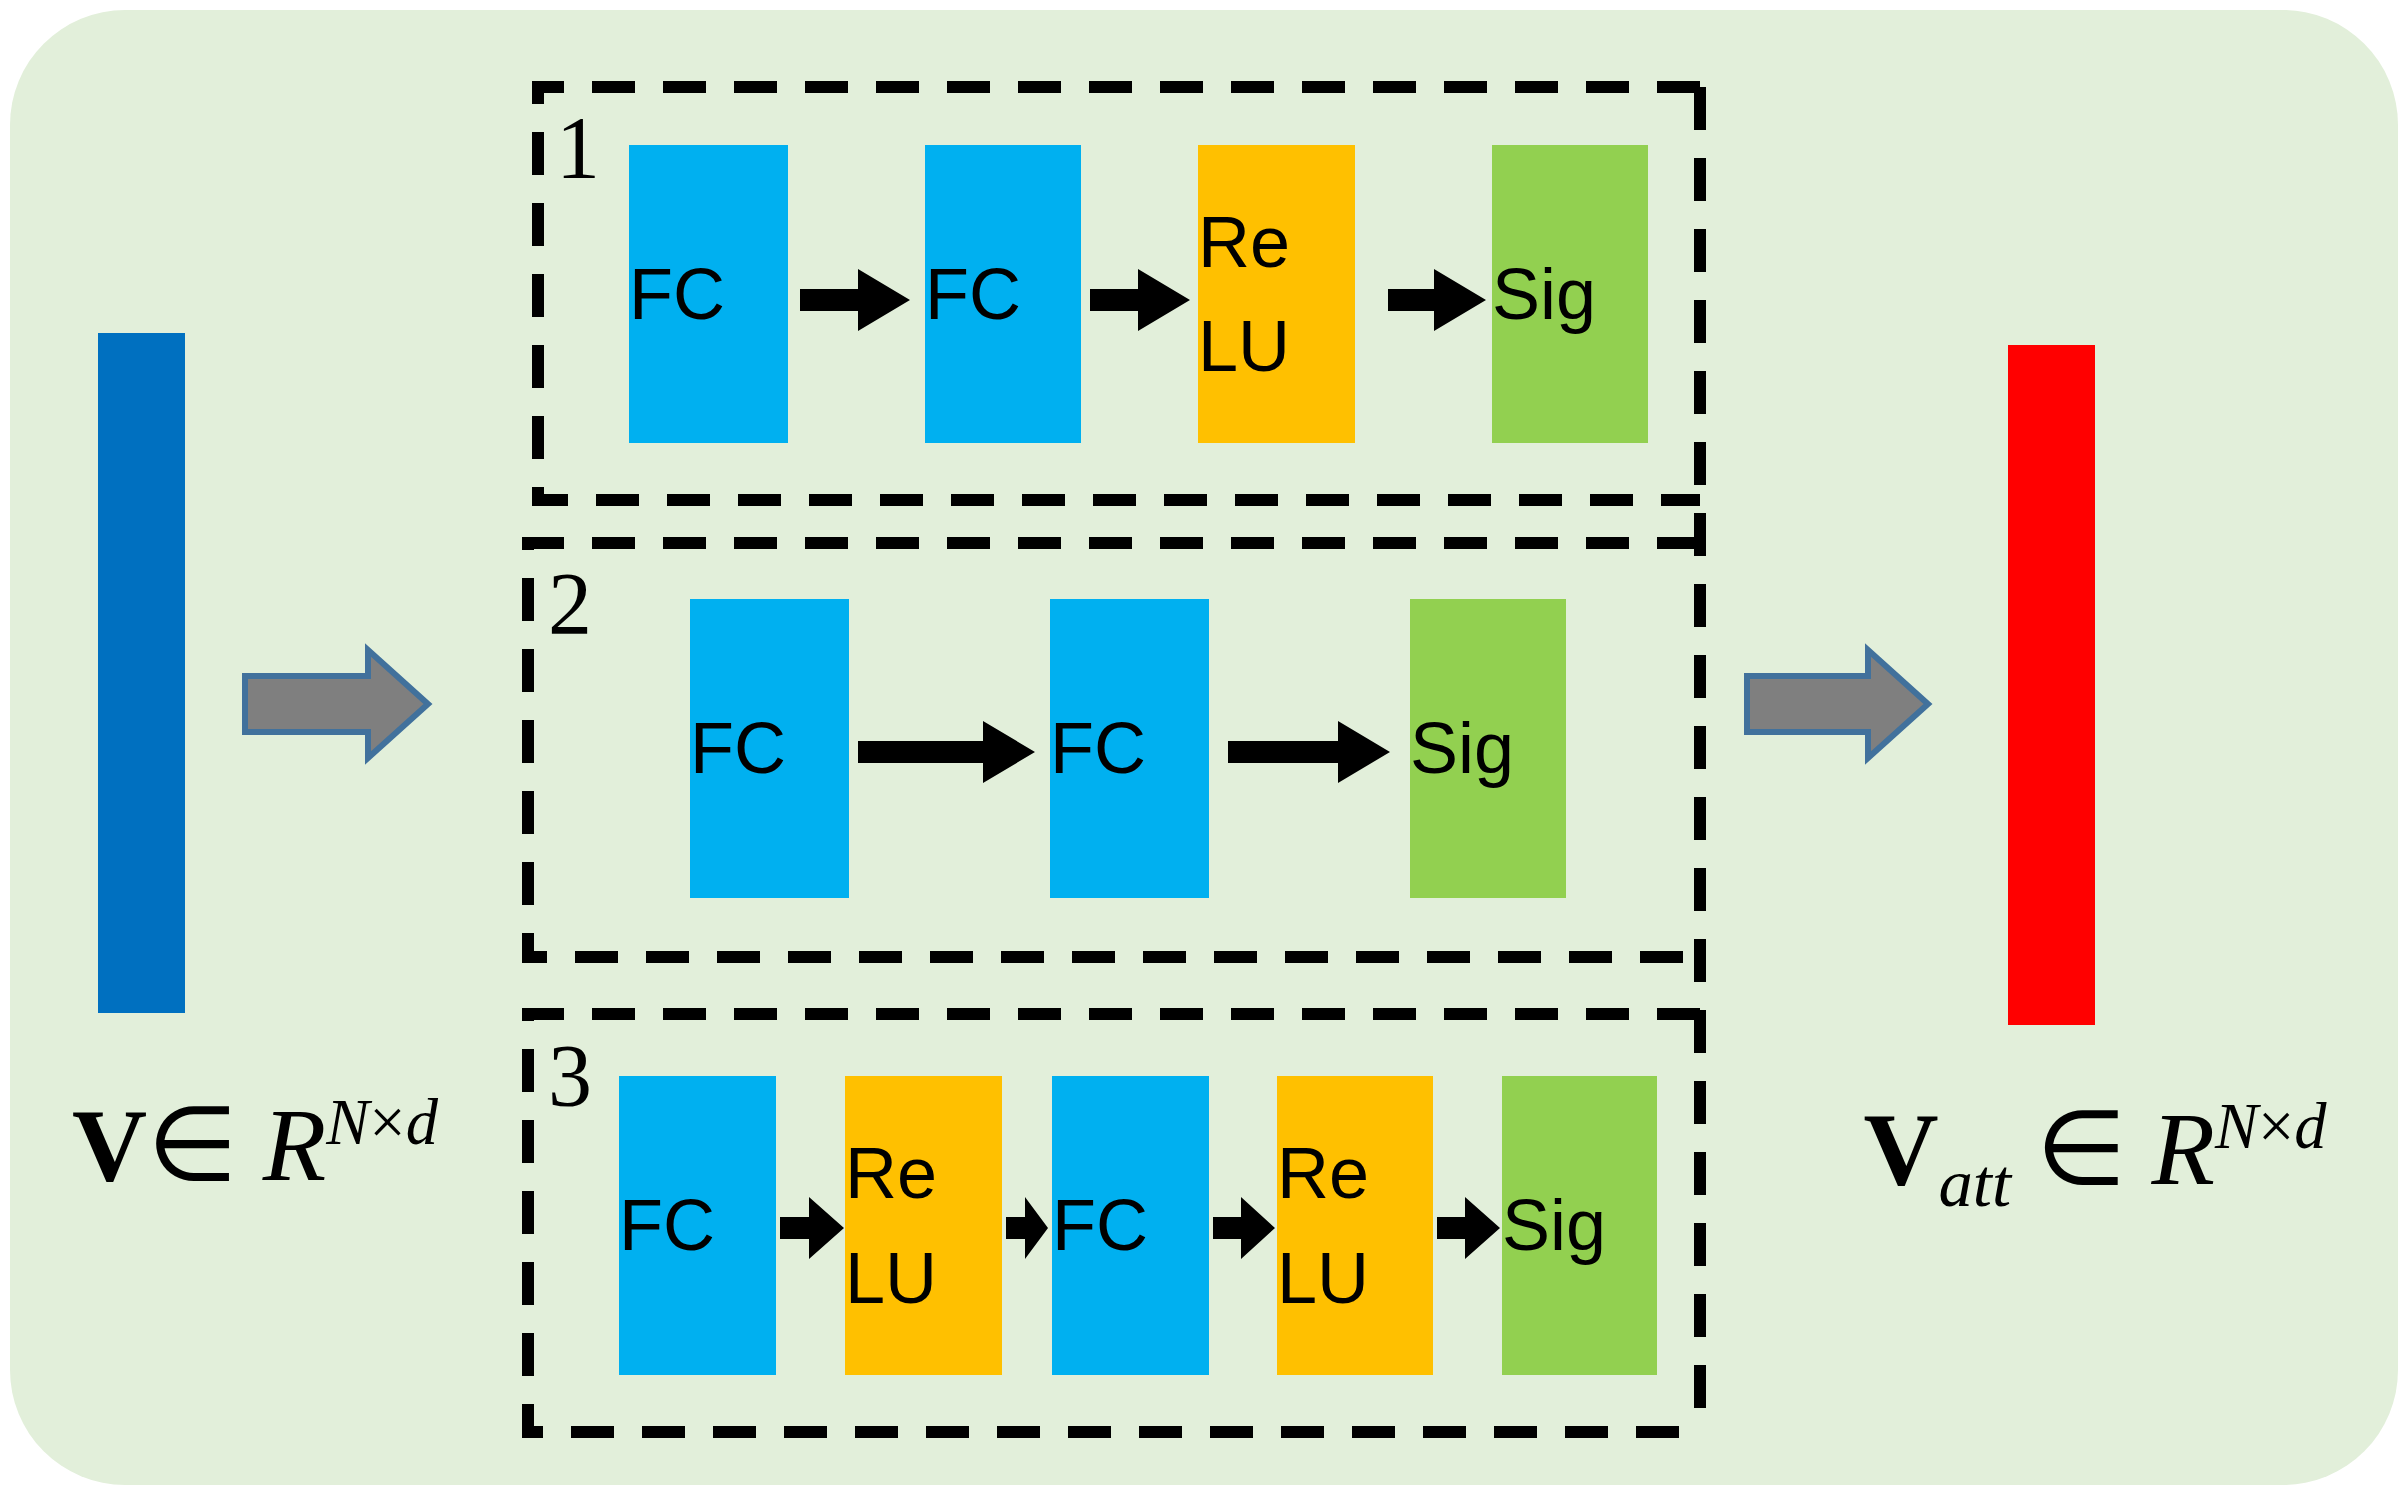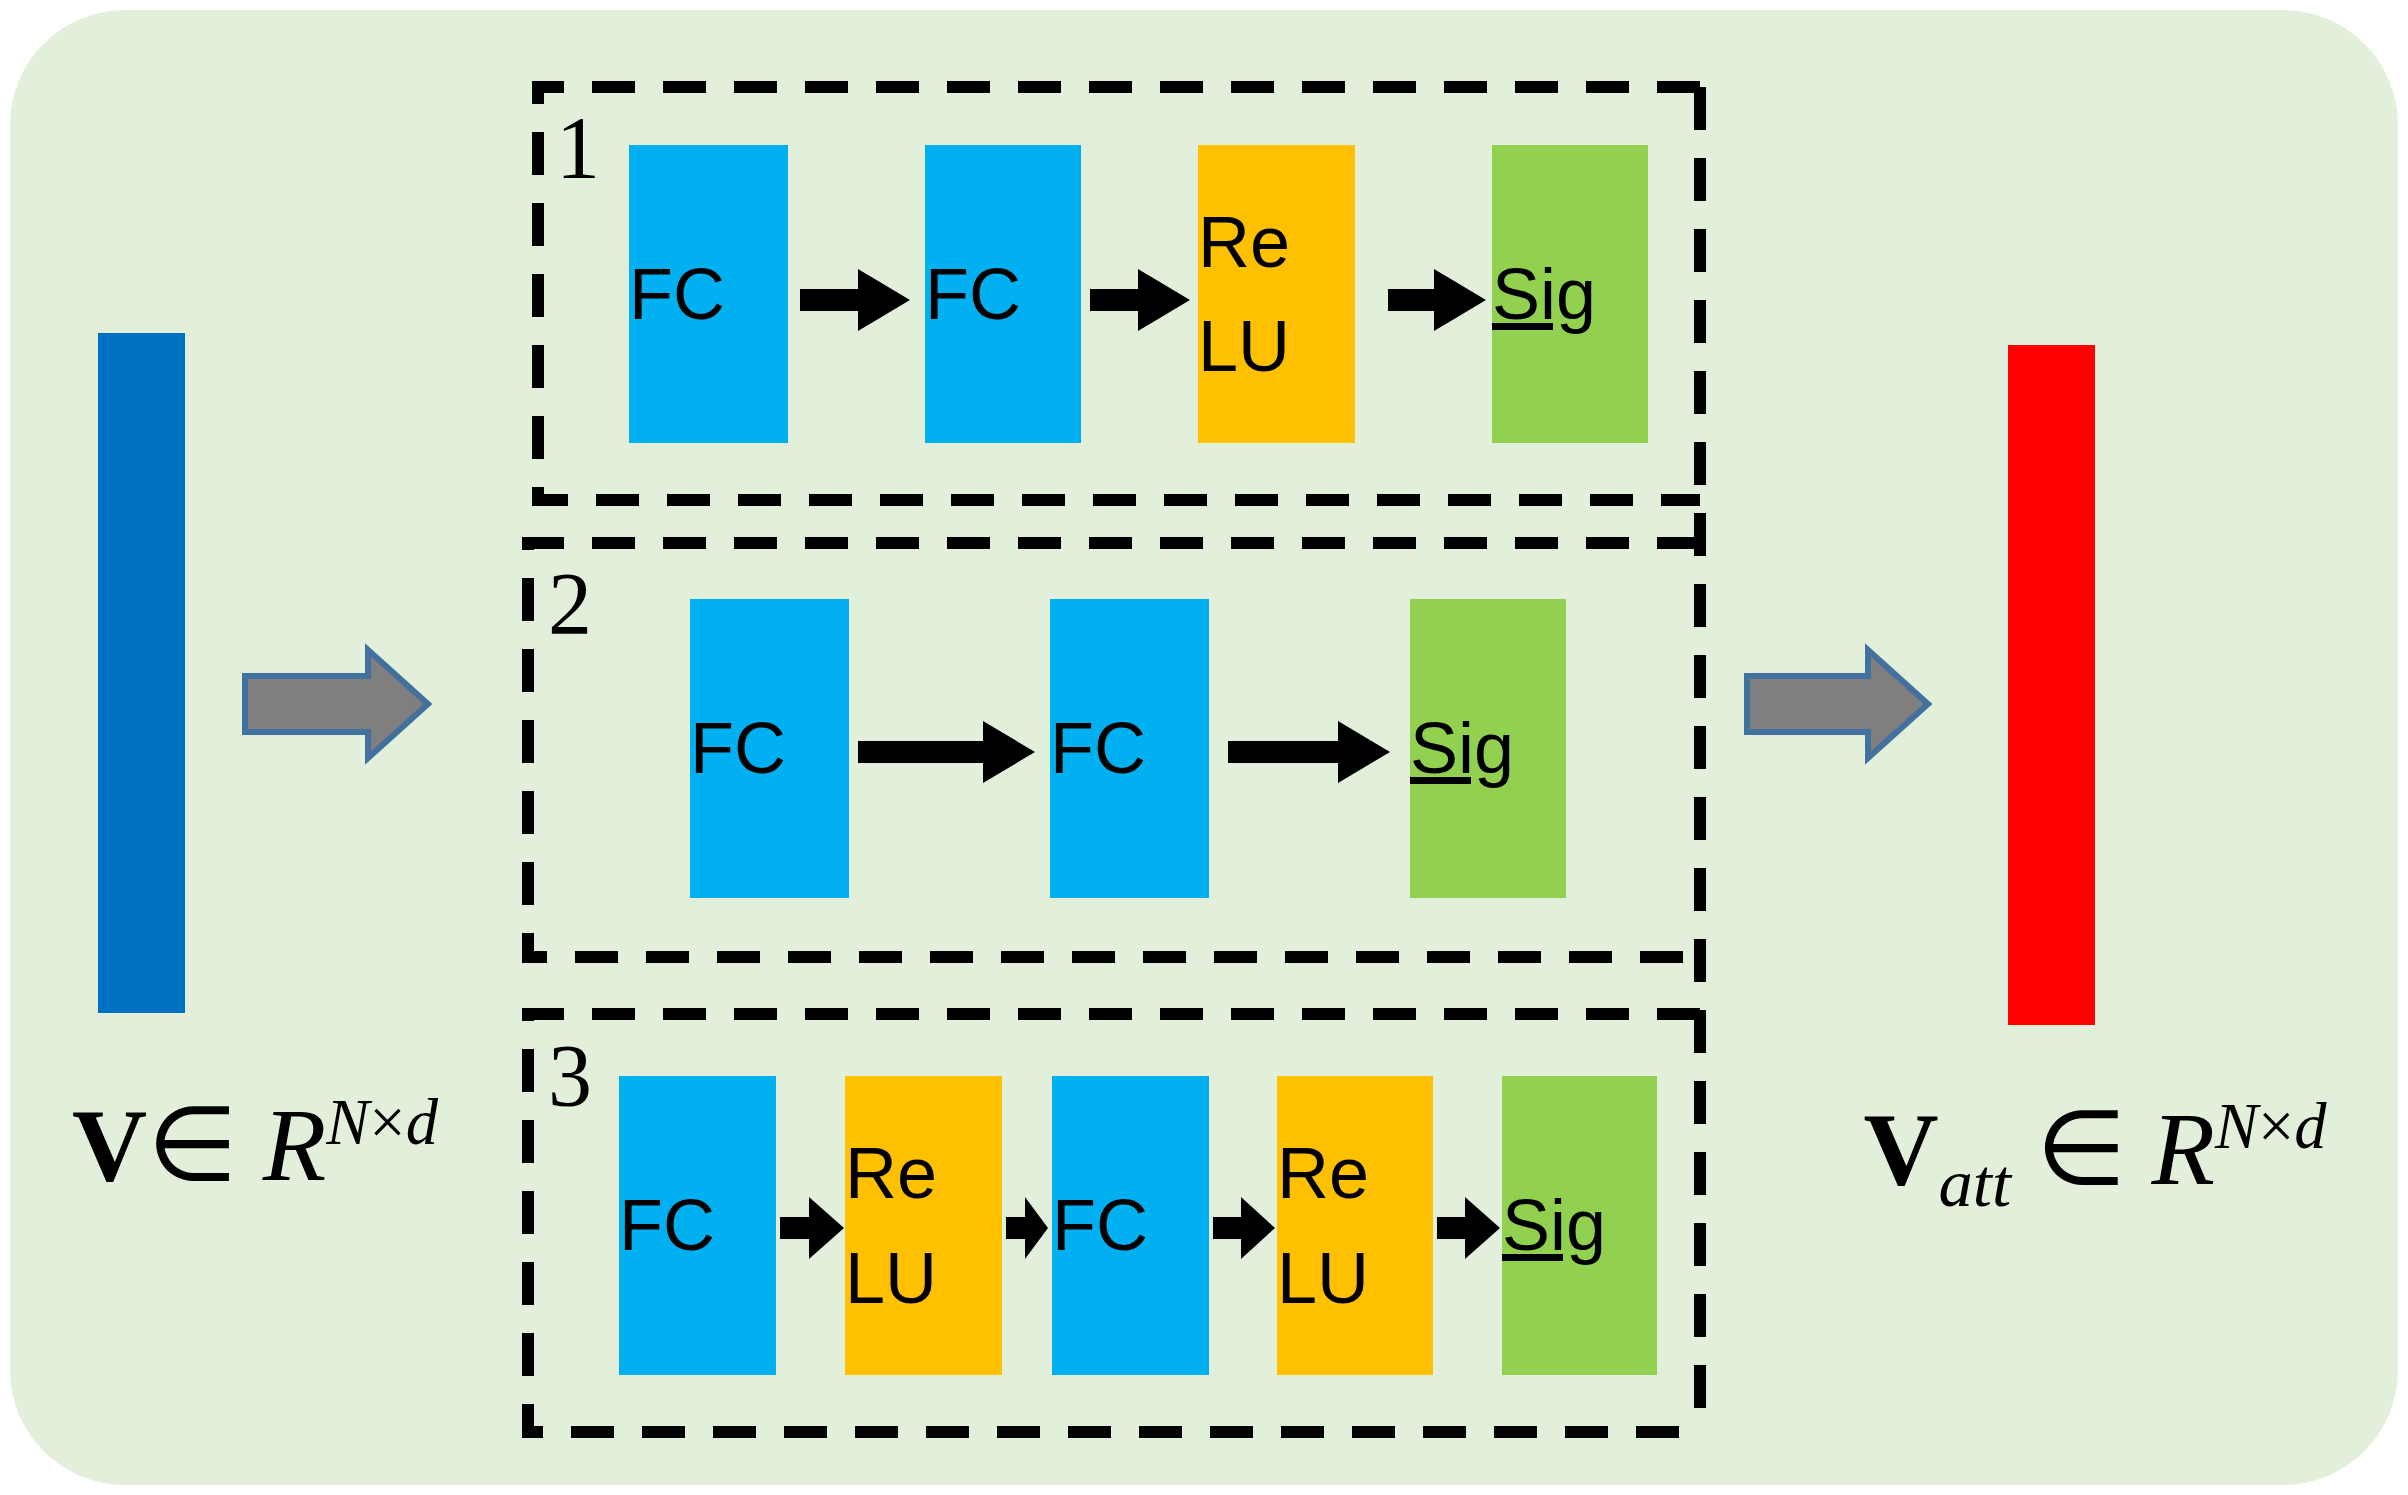--- a/index.html
+++ b/index.html
@@ -17,21 +17,21 @@
   .bar { position:absolute; }
   .bar.input  { left:98px;  top:333px; width:87px; height:680px; background:var(--input-bar,#0070C0); }
   .bar.output { left:2008px; top:345px; width:87px; height:680px; background:var(--output-bar,#FF0000); }
   .block {
     position:absolute; display:flex; flex-direction:column; align-items:flex-start; justify-content:center;
     font-size:72px; line-height:1.06; color:var(--text,#000); text-align:center;
   }
   .block span:empty { display:none; }
   .block.fc   { background:var(--fc-block,#00B0F0); }
   .block.relu { background:var(--relu-block,#FFC000);gap:28px; }
-  .block.sig  { background:var(--sig-block,#92D050);text-decoration:underline; }
+  .block.sig  { background:var(--sig-block,#92D050); }
   .module-number {
     position:absolute; font-family:"Liberation Serif", serif; font-size:88px; line-height:1;
     color:var(--text,#000);
   }
   .math-label {
     position:absolute; font-family:"Liberation Serif", serif; font-size:104px; line-height:1.1;
     color:var(--text,#000); text-align:center; white-space:nowrap;
   }
   .math-label .v { font-weight:bold; }
   .math-label .it { font-style:italic; }

